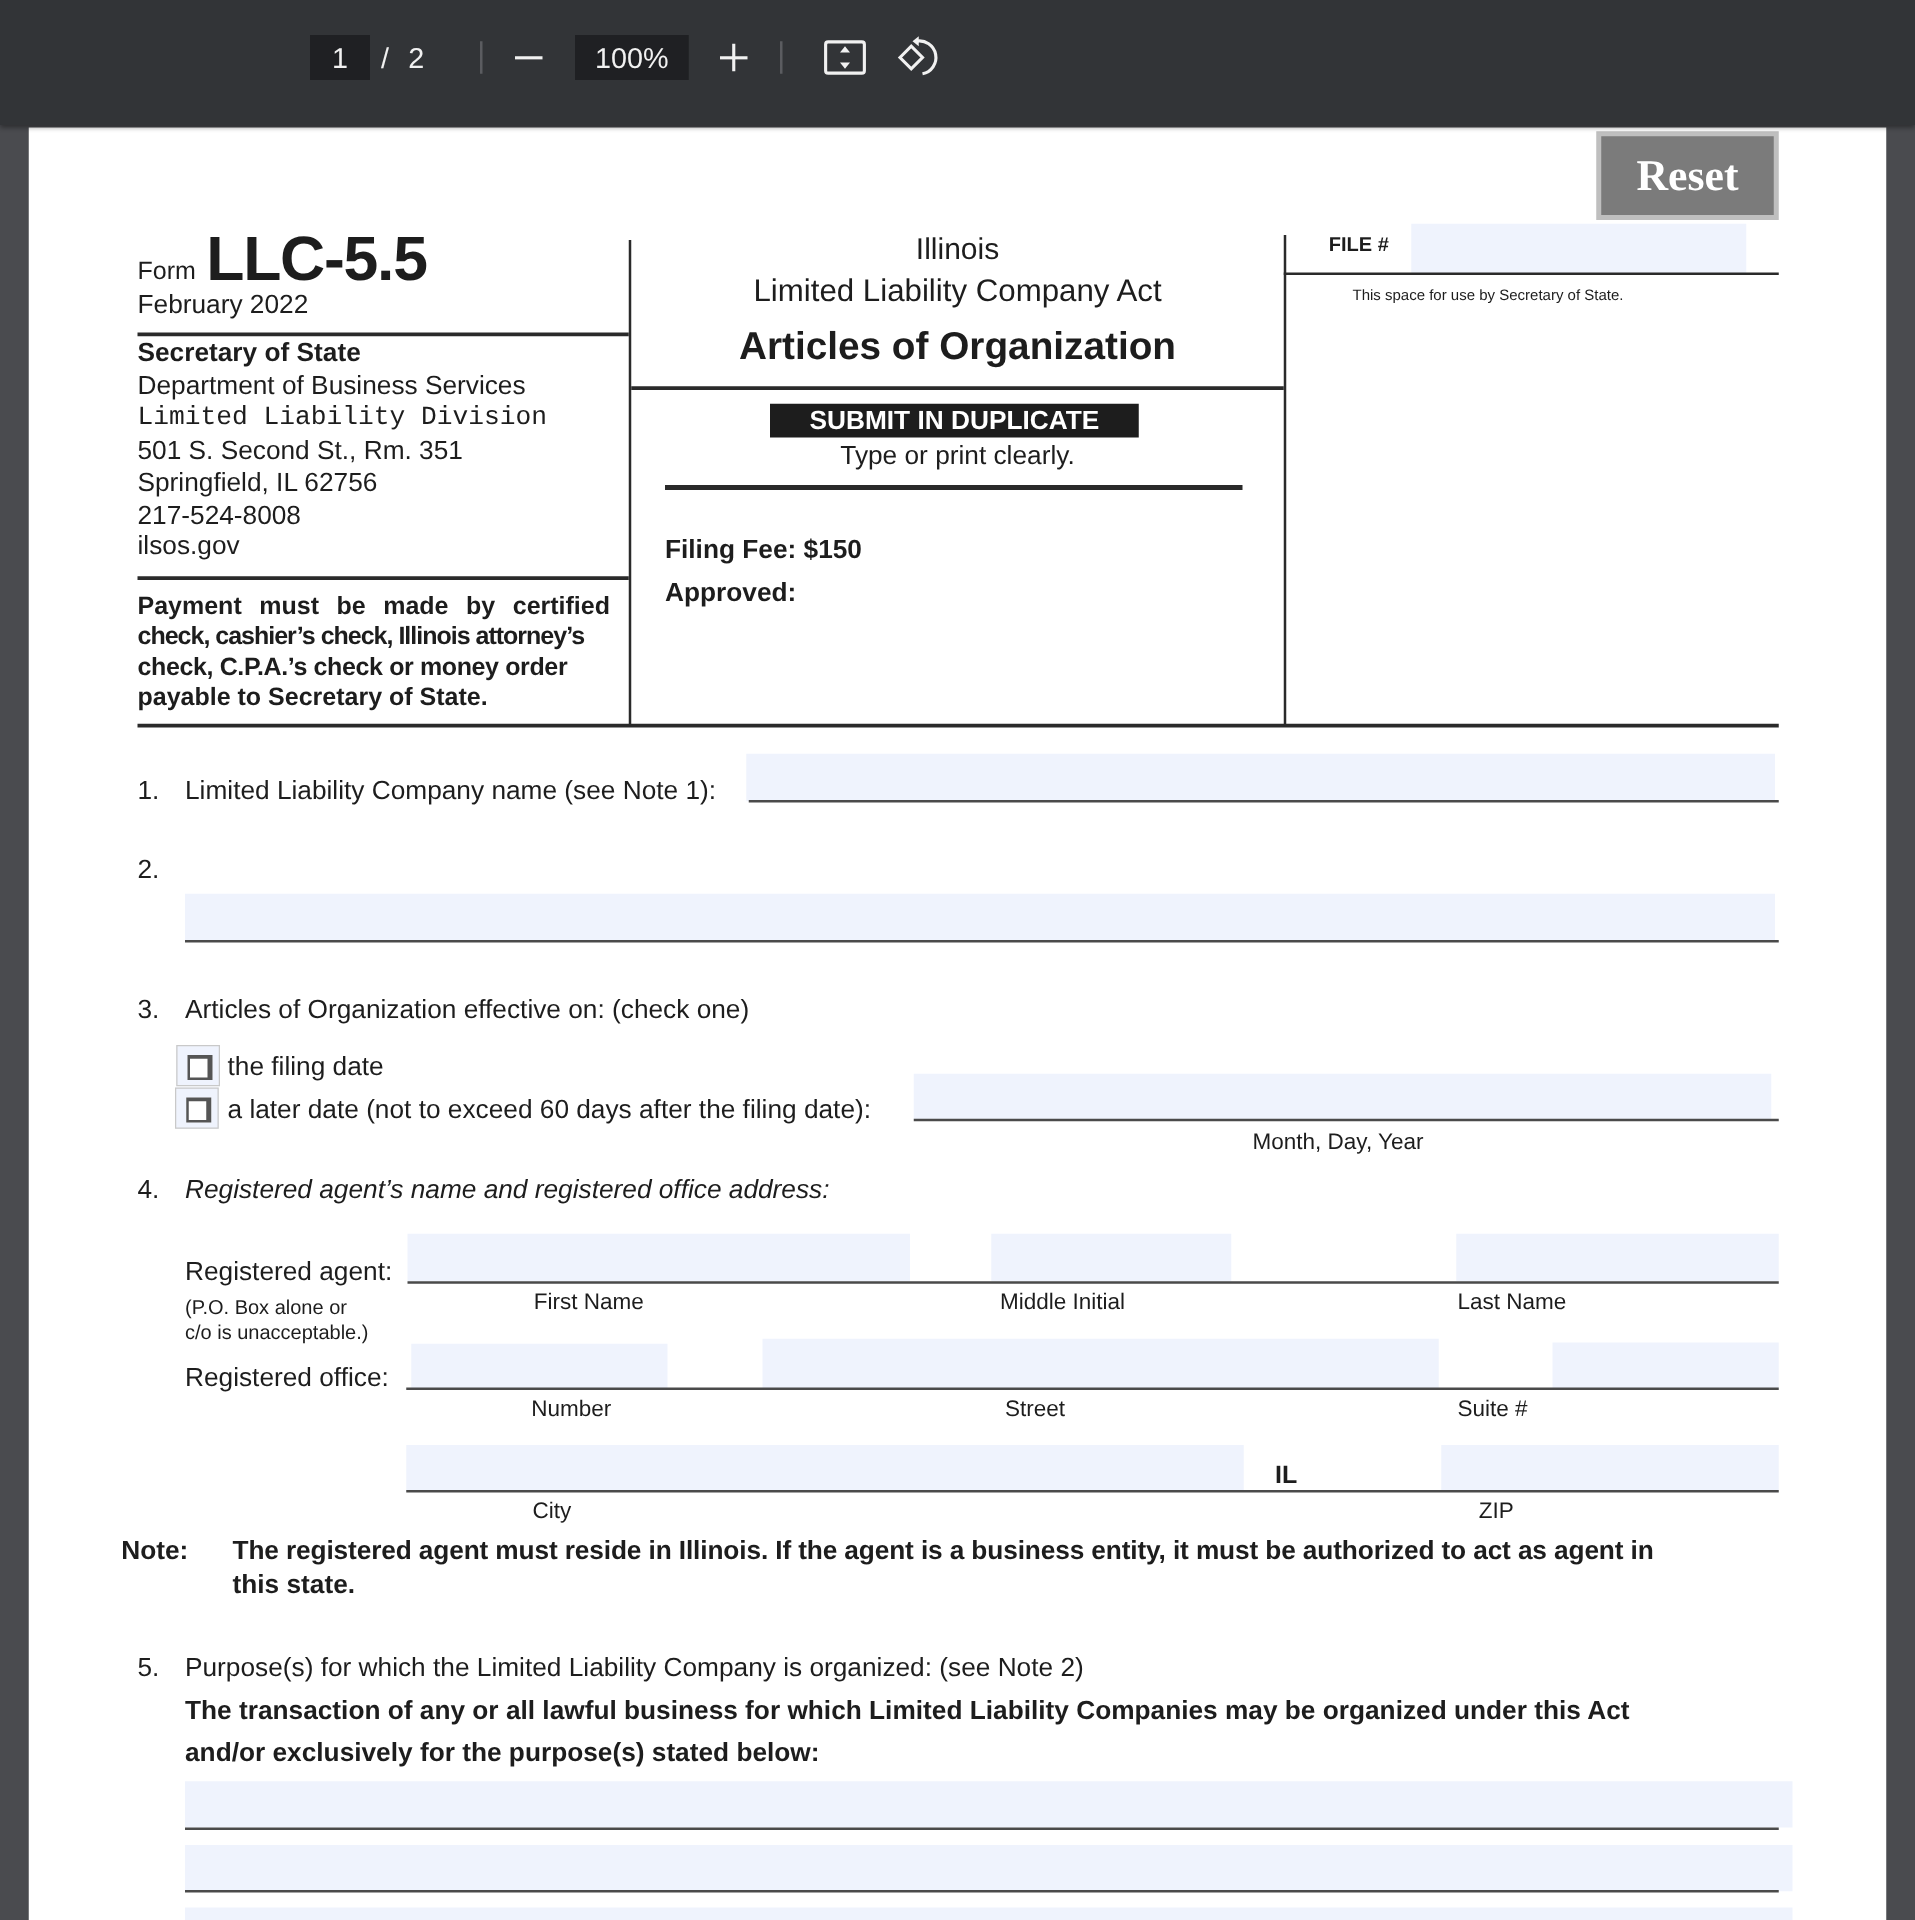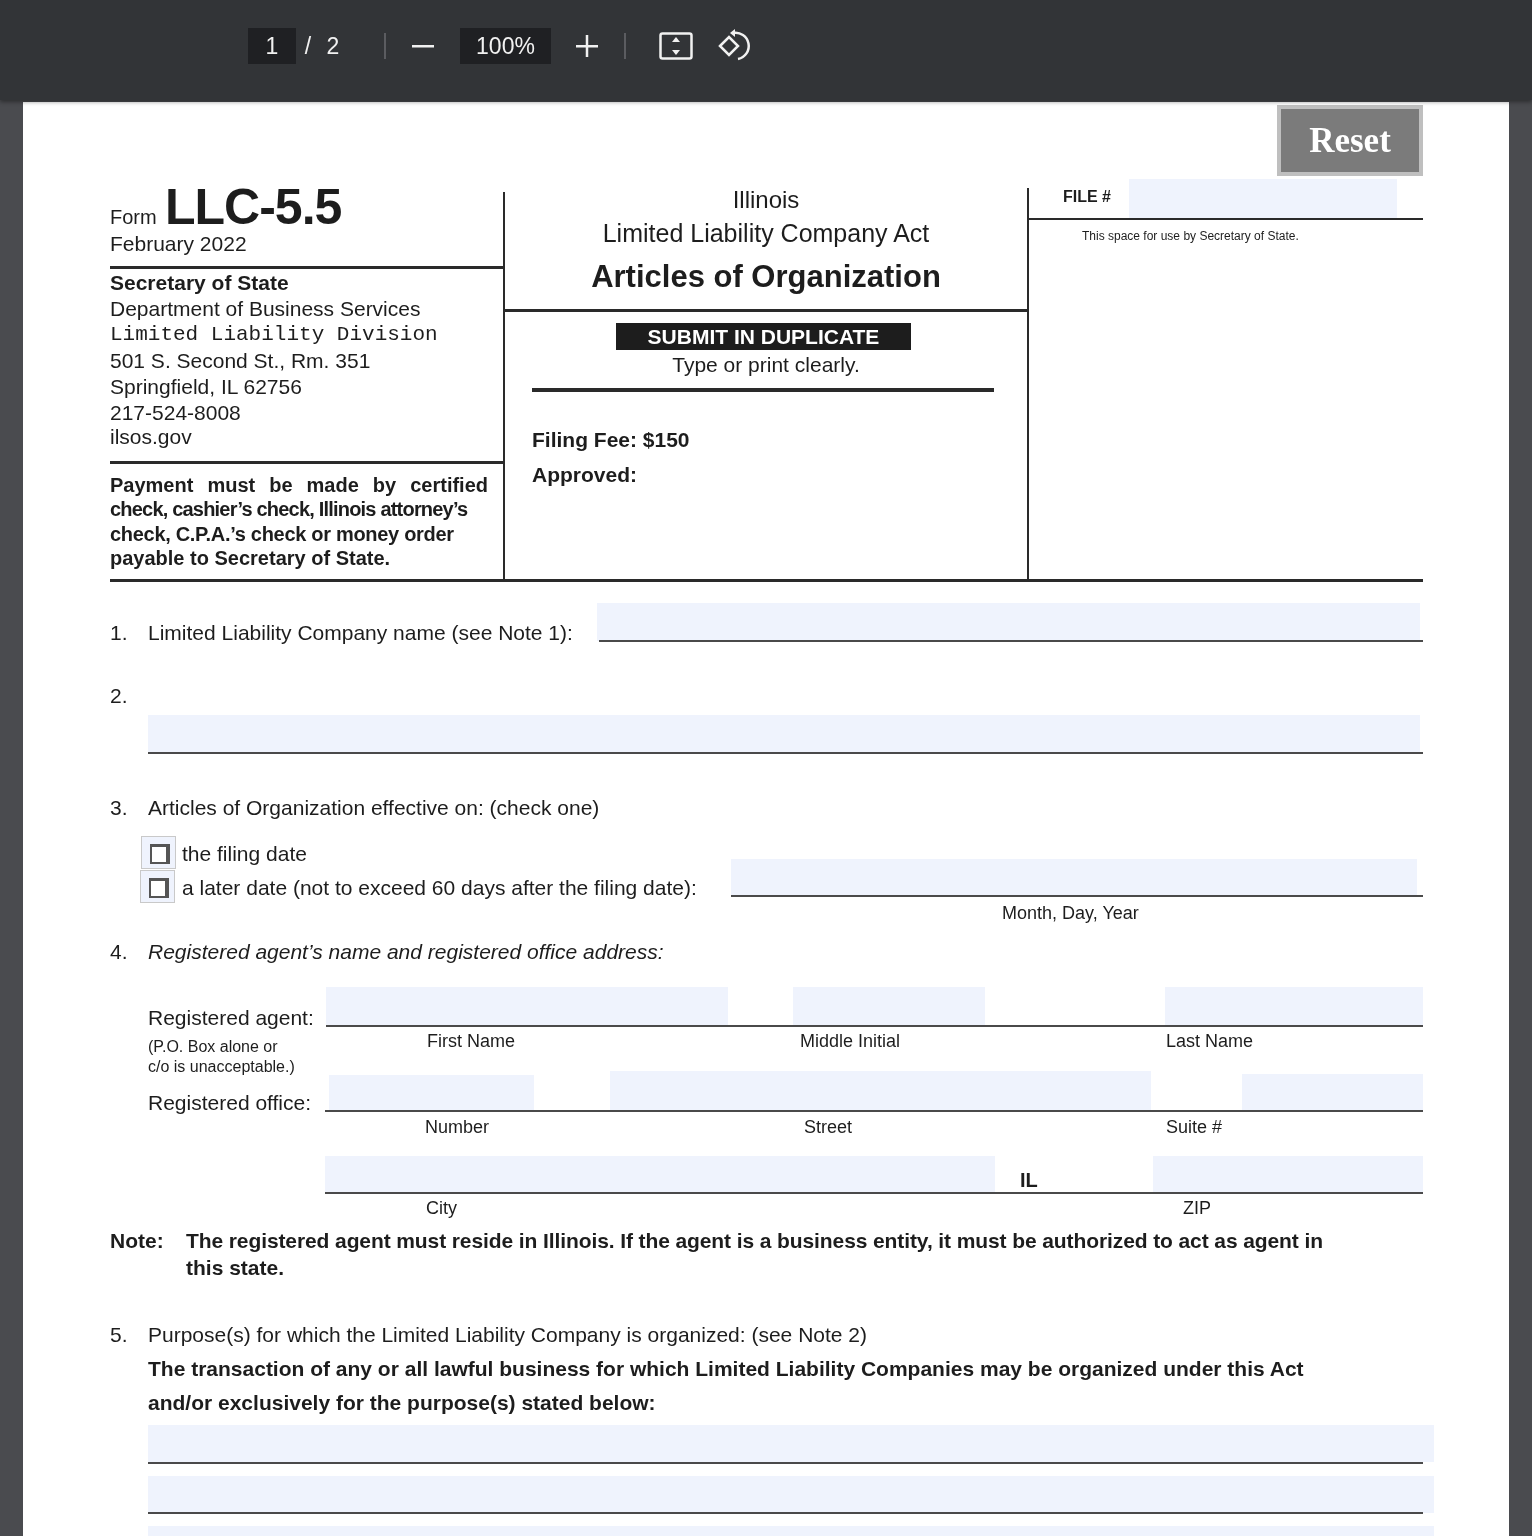--- a/index.html
+++ b/index.html
@@ -157,21 +157,21 @@
   <div class="t" style="left:781px; top:1015px; font-size:18px;">Street</div>
   <div class="t" style="left:1143px; top:1015px; font-size:18px;">Suite #</div>
 
   <div class="field" style="left:302px; top:1054px; width:670px; height:37px;"></div>
   <div class="t b" style="left:997px; top:1067px; font-size:20px;">IL</div>
   <div class="field" style="left:1130px; top:1054px; width:270px; height:37px;"></div>
   <div class="uline" style="left:302px; top:1090px; width:1098px;"></div>
   <div class="t" style="left:403px; top:1096px; font-size:18px;">City</div>
   <div class="t" style="left:1160px; top:1096px; font-size:18px;">ZIP</div>
 
-  <div class="t s21 b" style="left:87px; top:1127px;">Note:</div>
+  <div class="t s21 b" style="left:74px; top:1127px;">Note:</div>
   <div class="t s21 b" style="left:163px; top:1127px; letter-spacing:-0.1px;">The registered agent must reside in Illinois. If the agent is a business entity, it must be authorized to act as agent in</div>
   <div class="t s21 b" style="left:163px; top:1154px;">this state.</div>
 
   <div class="t s21" style="left:87px; top:1221px;">5.</div>
   <div class="t s21" style="left:125px; top:1221px;">Purpose(s) for which the Limited Liability Company is organized: (see Note 2)</div>
   <div class="t s21 b" style="left:125px; top:1255px;">The transaction of any or all lawful business for which Limited Liability Companies may be organized under this Act</div>
   <div class="t s21 b" style="left:125px; top:1289px;">and/or exclusively for the purpose(s) stated below:</div>
 
   <div class="field" style="left:125px; top:1323px; width:1286px; height:37px;"></div>
   <div class="uline" style="left:125px; top:1360px; width:1275px;"></div>

